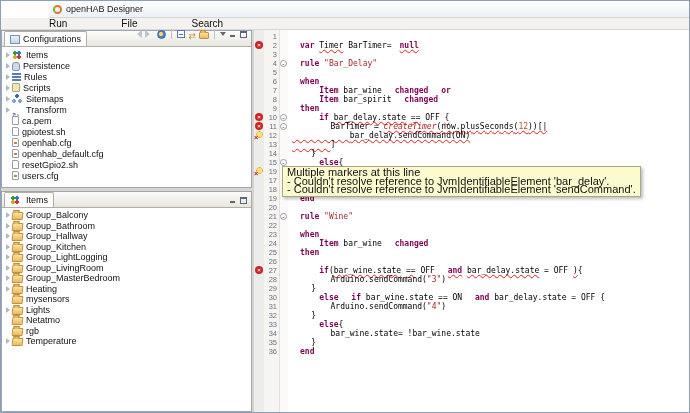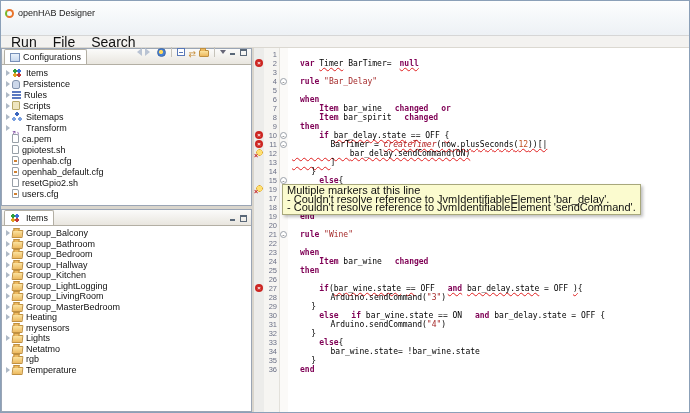--- a/index.html
+++ b/index.html
@@ -1,26 +1,26 @@
 <!DOCTYPE html>
 <html><head>
 <meta charset="utf-8">
 <style>
   html,body{margin:0;padding:0;background:#fff;}
   *{box-sizing:border-box;}
   .window{width:690px;height:413px;border:1px solid #8ba0b8;background:#fff;
     font-family:"Liberation Sans",sans-serif;overflow:hidden;display:flex;flex-direction:column;}
   
-  .titlebar{height:14px;display:flex;align-items:flex-end;padding:17px 4px;
-    background:linear-gradient(#fdfefe,#edf1f5);border-bottom:1px solid #d6d6d6;flex:none;}
+  .titlebar{height:14px;display:flex;align-items:center;padding:8px 4px;
+    background:linear-gradient(#fdfefe,#edf1f5);border-bottom:1px solid #d6d6d6;flex:none;margin-left:48px;}
   .app-icon{width:9px;height:9px;border-radius:50%;border:2px solid #e8732a;border-left-color:#76b82a;margin-right:4px;flex:none;}
   .title-text{font-size:9px;color:#222;}
   
   .menubar{height:12px;display:flex;align-items:center;background:#f3f2f0;border-bottom:1px solid #dbd8d1;flex:none;padding-left:2px;}
-  .menu-item{font-size:14px;color:#111;padding:0 8px;cursor:default;}
+  .menu-item{font-size:10px;color:#111;padding:0 8px;cursor:default;margin-left:38px;}
   
   .content{flex:1;display:flex;background:#d9d5cc;min-height:0;}
   .leftcol{width:251px;flex:none;display:flex;flex-direction:column;min-height:0;}
   .vgap{width:2px;flex:none;}
   .hsplit{height:3px;flex:none;}
   .panel{display:flex;flex-direction:column;border:1px solid #9aa5b5;background:#fff;min-height:0;}
   .cfg-panel{height:158px;flex:none;}
   .items-panel{flex:1;}
   .phead{height:16px;flex:none;display:flex;align-items:flex-end;background:linear-gradient(#fbfbfa,#e9e6df);border-bottom:1px solid #b3afa4;padding:0 2px;}
   .ptab{display:flex;align-items:center;height:15px;background:#fff;border:1px solid #b3afa4;border-bottom:none;border-radius:2px 2px 0 0;padding:0 5px;}
@@ -236,27 +236,20 @@
               <span class="ti ti-folder" data-name="folder-icon"></span>
               <span class="tlabel" data-name="tree-item-label">Group_Balcony</span>
             </div>
             <div class="trow" data-name="tree-item-group-bathroom">
               <span class="exp" data-name="expander-icon">
                 <span class="tri" data-name="chevron-right-icon"></span>
               </span>
               <span class="ti ti-folder" data-name="folder-icon"></span>
               <span class="tlabel" data-name="tree-item-label">Group_Bathroom</span>
             </div>
-            <div class="trow" data-name="tree-item-group-bedroom">
-              <span class="exp" data-name="expander-icon">
-                <span class="tri" data-name="chevron-right-icon"></span>
-              </span>
-              <span class="ti ti-folder" data-name="folder-icon"></span>
-              <span class="tlabel" data-name="tree-item-label">Group_Bedroom</span>
-            </div>
             <div class="trow" data-name="tree-item-group-hallway">
               <span class="exp" data-name="expander-icon">
                 <span class="tri" data-name="chevron-right-icon"></span>
               </span>
               <span class="ti ti-folder" data-name="folder-icon"></span>
               <span class="tlabel" data-name="tree-item-label">Group_Hallway</span>
             </div>
             <div class="trow" data-name="tree-item-group-kitchen">
               <span class="exp" data-name="expander-icon">
                 <span class="tri" data-name="chevron-right-icon"></span>

